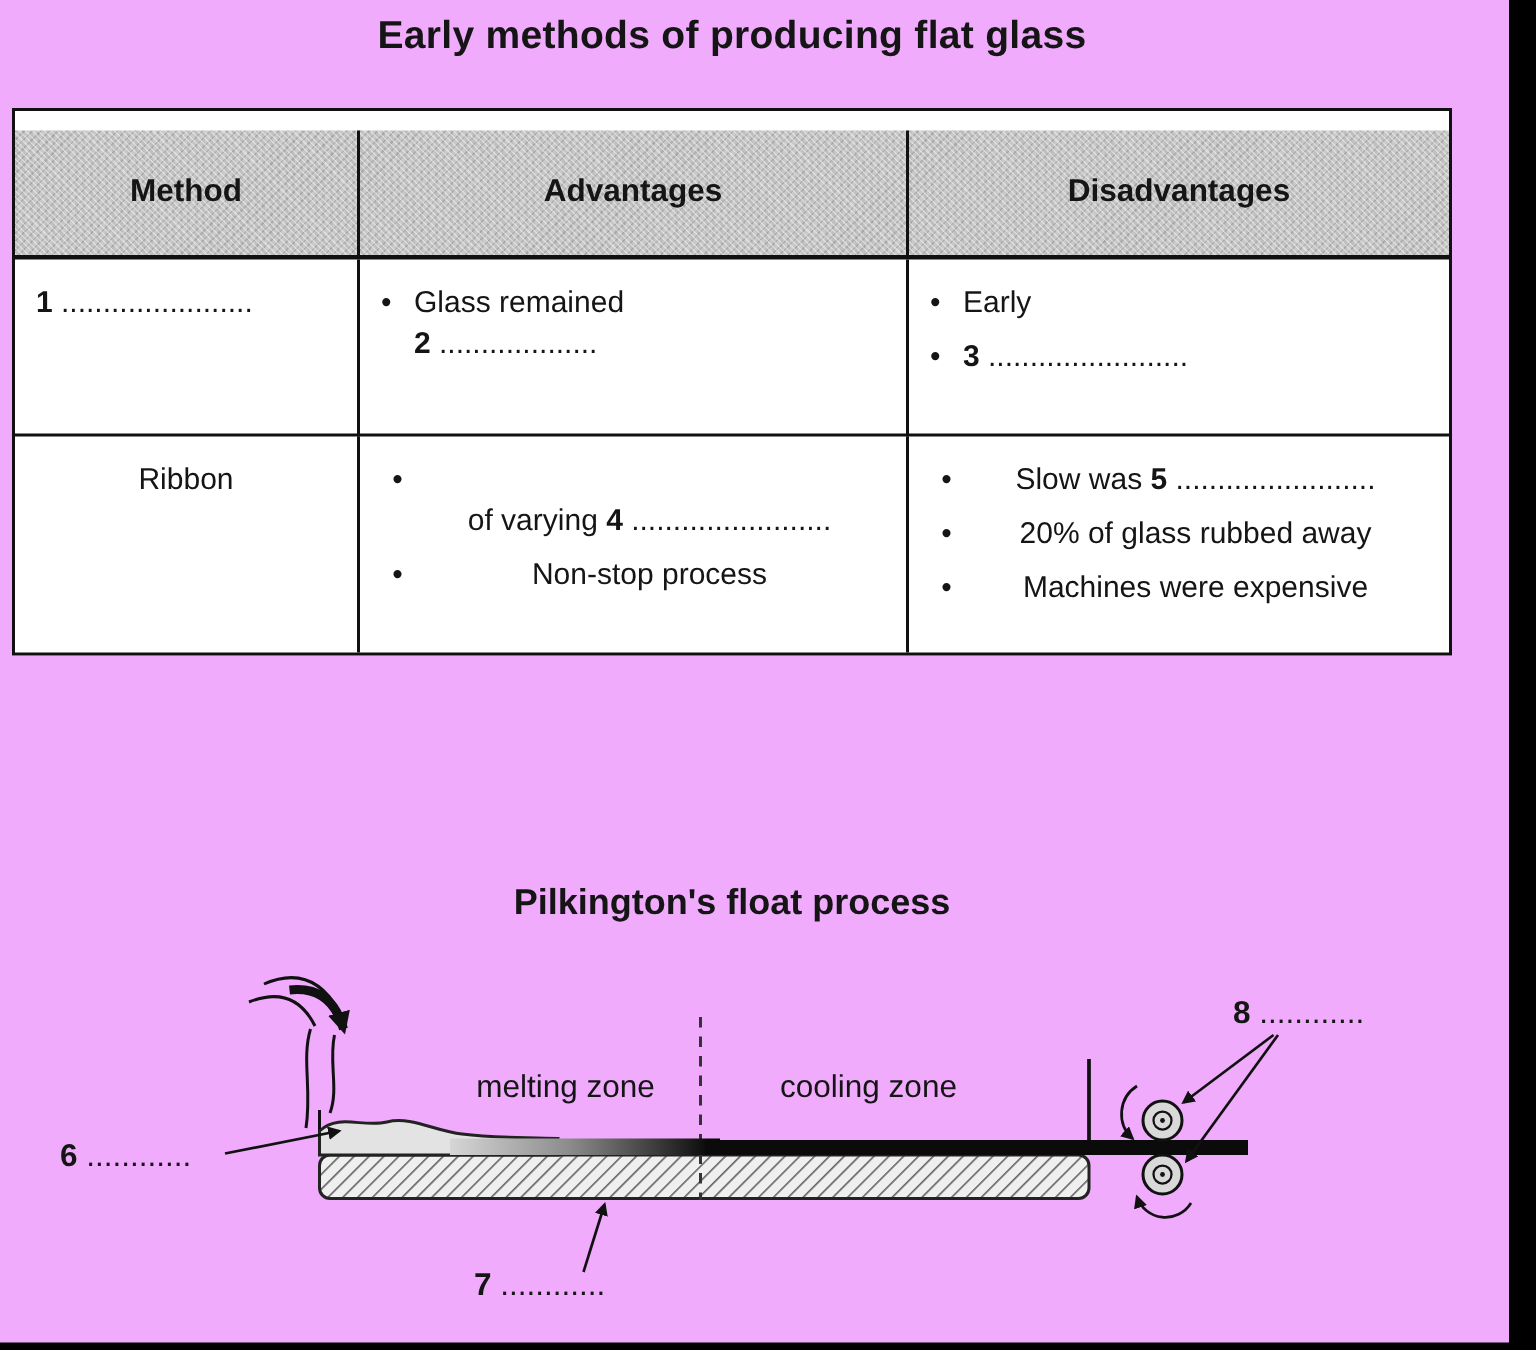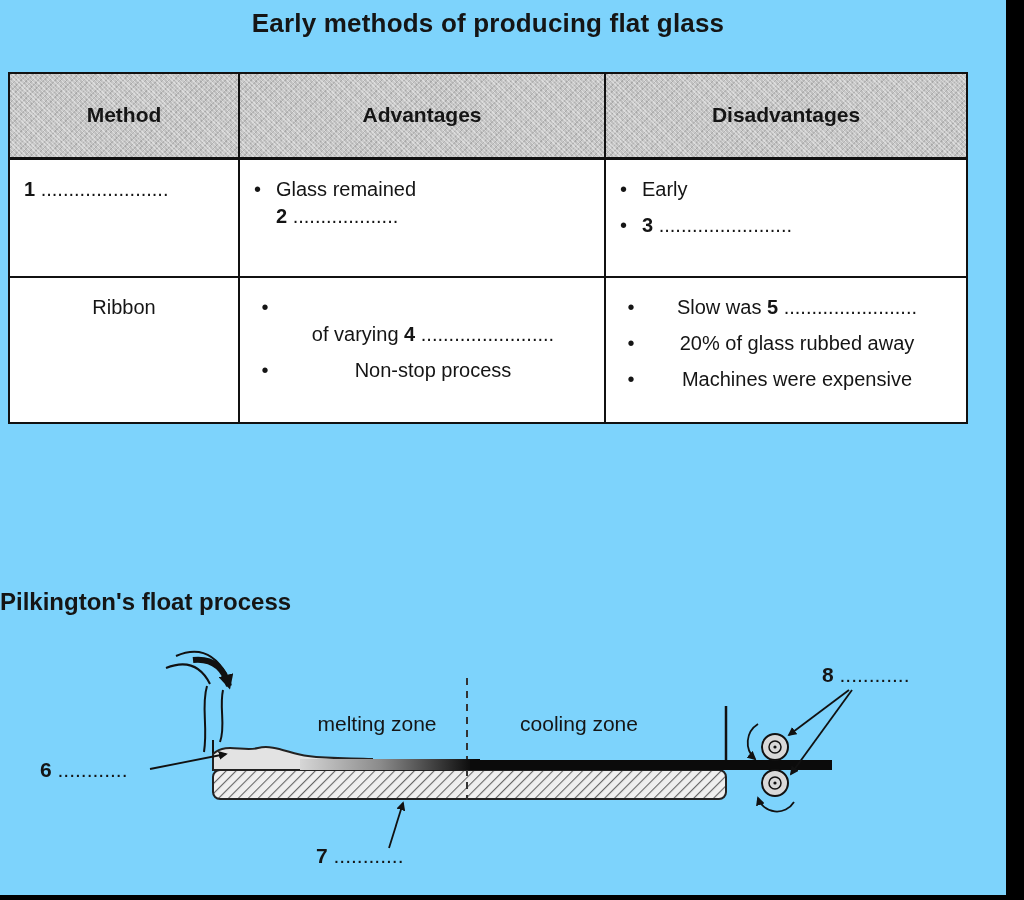--- a/index.html
+++ b/index.html
@@ -1,46 +1,46 @@
 <!DOCTYPE html>
 <html><head>
 <meta charset="utf-8">
 <style>
   * { box-sizing: border-box; margin: 0; padding: 0; }
   body { background:#ffffff; font-family:"Liberation Sans", sans-serif; color:#151515; }
-  .page { position:relative; width:1024px; height:900px; background:#7dd3fc; overflow:hidden; }
+  .page { position:relative; width:1024px; height:900px; background:#f0abfc; overflow:hidden; }
 
   .title { position:absolute; top:8px; left:0; width:976px; text-align:center;
            font-size:26px; font-weight:bold; letter-spacing:.2px; }
 
   .glass-table { position:absolute; left:8px; top:72px; width:960px;
                  border:2px solid #111; background:#fff; }
   .t-row { display:grid; grid-template-columns:230px 366px 1fr; }
   .t-cell { border-right:2px solid #111; padding:16px 14px 12px 14px; font-size:20px; line-height:1.35; }
   .t-cell:last-child { border-right:none; }
-  .t-head { height:86px; border-bottom:3px solid #111; }
+  .t-head { height:86px; border-bottom:3px solid #111;margin-top:13px; }
   .t-head .t-cell {
       display:flex; align-items:center; justify-content:center;
       font-weight:bold; font-size:21px; padding:0;
       background-color:#c9c9c9;
       background-image:
         repeating-linear-gradient(45deg, rgba(255,255,255,.38) 0 1px, transparent 1px 3px),
         repeating-linear-gradient(135deg, rgba(0,0,0,.12) 0 1px, transparent 1px 4px),
         repeating-linear-gradient(90deg, rgba(0,0,0,.05) 0 2px, transparent 2px 5px);
   }
   .t-r1 .t-cell { min-height:118px; border-bottom:2px solid #111; }
   .t-r2 .t-cell { min-height:144px;text-align:center; }
 
   .bullets { display:flex; flex-direction:column; gap:9px; }
   .bullet { display:flex; }
   .dot { flex:0 0 22px; width:22px; }
   .btext { flex:1; }
   .num { font-weight:bold; }
 
-  .diagram-title { position:absolute; top:588px; left:0; width:976px; text-align:left;
+  .diagram-title { position:absolute; top:588px; left:0; width:976px; text-align:center;
                    font-size:24px; font-weight:bold; }
 
   .float-svg { position:absolute; top:630px; left:0; }
   .float-svg text { font-family:"Liberation Sans", sans-serif; fill:#151515; }
   .float-svg .zone { font-size:21px; }
   .float-svg .ans  { font-size:21px; }
   .float-svg .b    { font-weight:bold; }
 
   .edge-right  { position:absolute; top:0; left:1006px; width:18px; height:900px; background:#000; }
   .edge-bottom { position:absolute; top:895px; left:0; width:1024px; height:5px; background:#000; }

